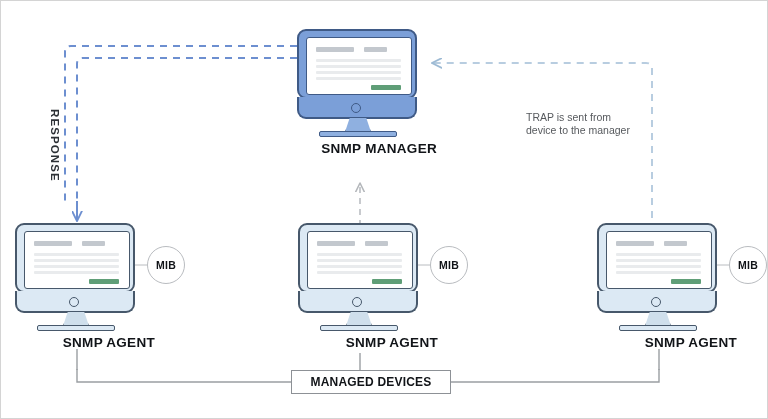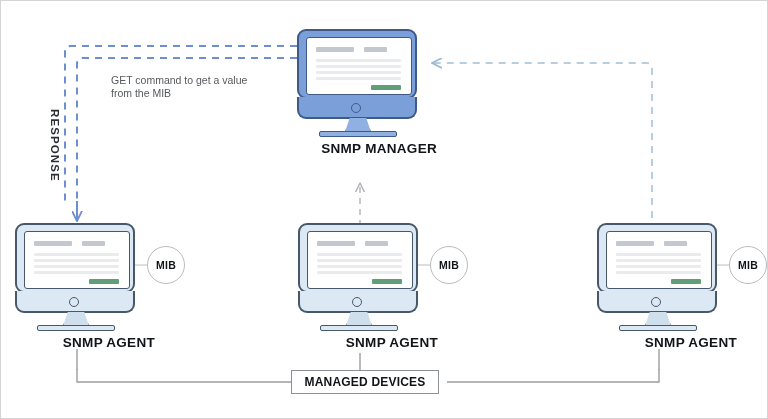--- a/index.html
+++ b/index.html
@@ -238,22 +238,22 @@
     <div class="mon-chin" style="left:0;top:68px;width:120px;height:22px;"></div>
     <div class="mon-dot" style="left:54px;top:74px;width:10px;height:10px;"></div>
     <div class="mon-neck" style="left:48px;top:89px;width:24px;height:14px;background:#cfdfec;
                 clip-path:polygon(18% 0,82% 0,100% 100%,0 100%);
                 border-left:1.5px solid #47586b;border-right:1.5px solid #47586b;"></div>
     <div class="mon-foot" style="left:22px;top:102px;width:76px;height:4px;"></div>
   </div>
   <div class="mib" style="left:728px;top:245px;">MIB</div>
   <div class="device-label" style="left:576px;top:334px;width:160px;">SNMP AGENT</div>
 
-  <div class="note" style="left:110px;top:73px;width:175px;">GET command to get a value
-from the MIB</div>
 
   <div class="vert-label" style="left:60px;top:108px;">RESPONSE</div>
 
 
-
-  <div class="managed-box" style="left:290px;top:369px;width:148px;height:24px;">MANAGED DEVICES</div>
+  <div class="note" style="left:525px;top:110px;width:135px;">TRAP is sent from
+device to the manager</div>
+
+  <div class="managed-box" style="left:290px;top:369px;width:160px;height:24px;">MANAGED DEVICES</div>
 
 </div>
 
 </body></html>

